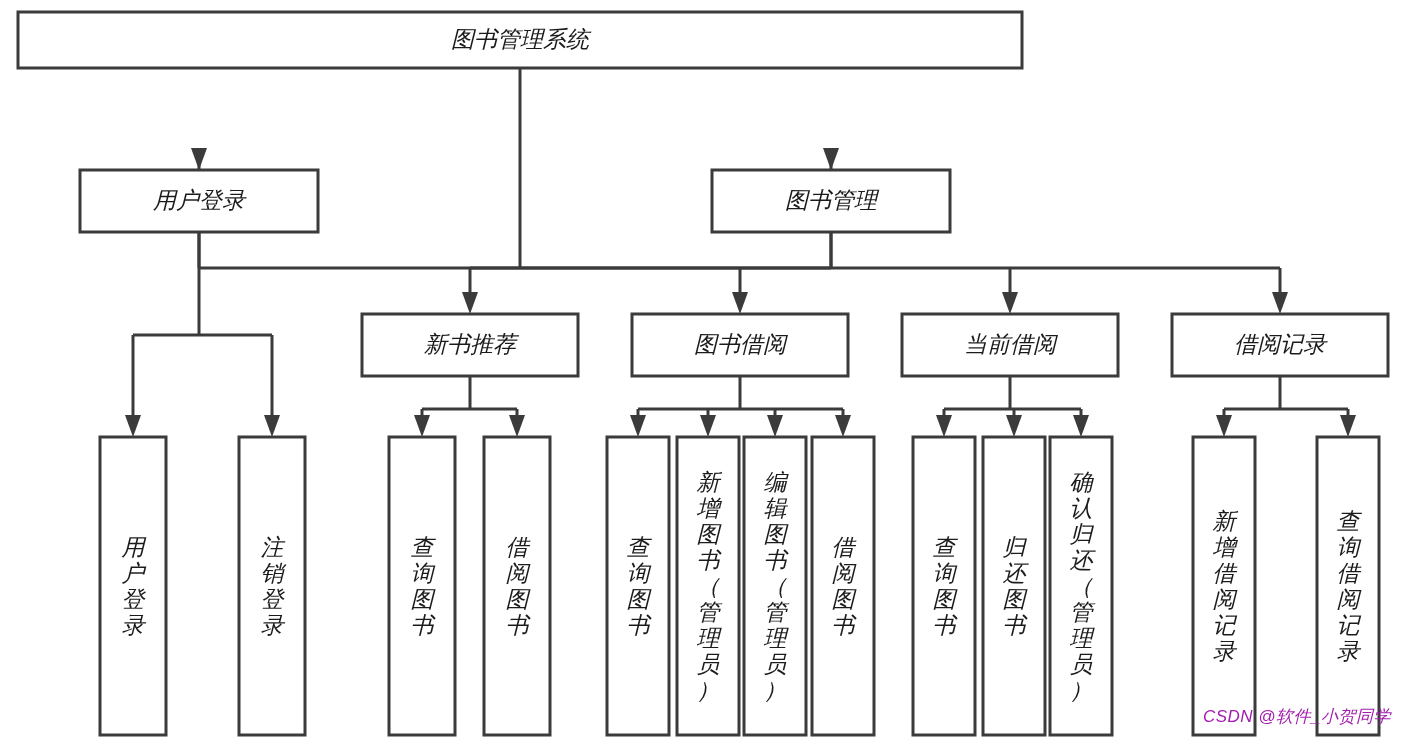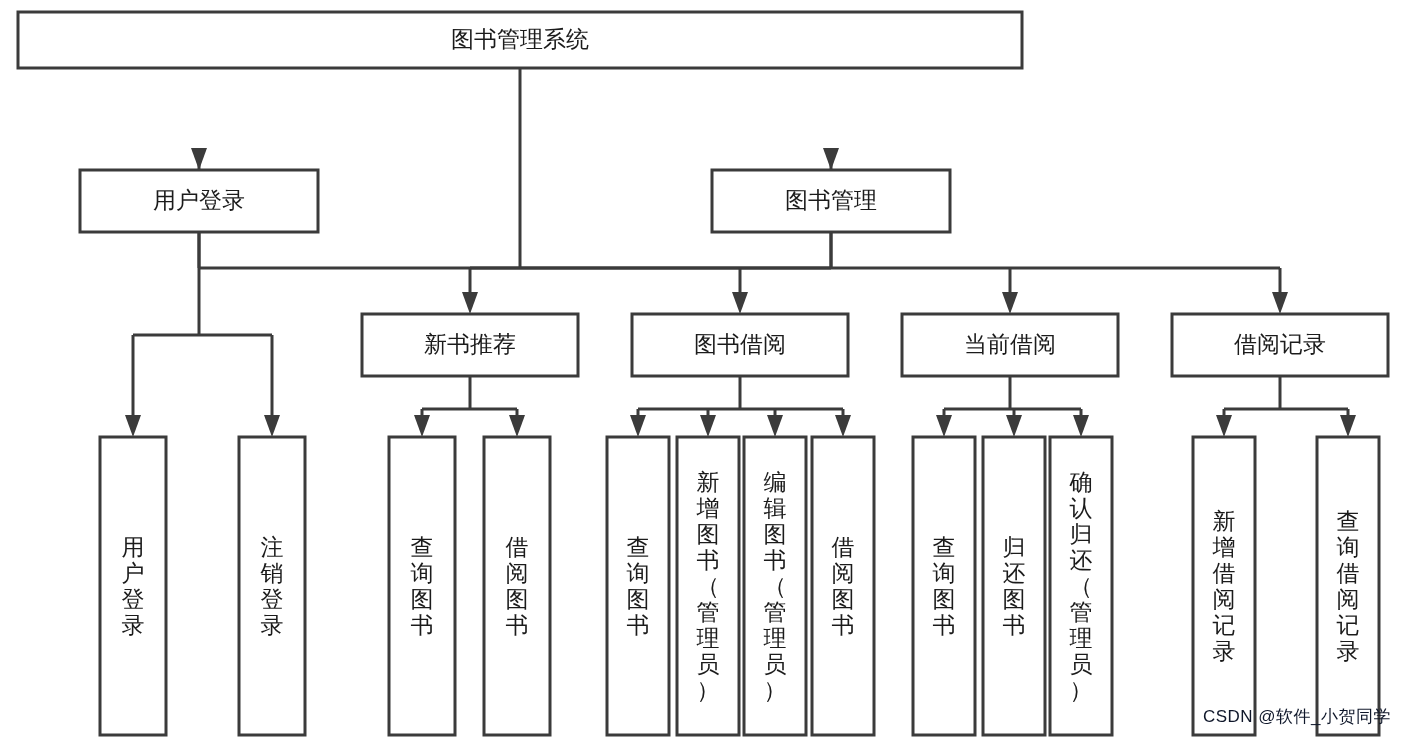--- a/index.html
+++ b/index.html
@@ -11,20 +11,21 @@
     width: 1405px;
     height: 747px;
     font-family: "Liberation Sans", "DejaVu Sans", sans-serif;
     overflow: hidden;
     position: relative;
   }
   #diagram-root {
     position: relative;
     width: 1405px;
     height: 734px;
+    font-style: italic;
   }
   svg.flow {
     position: absolute;
     top: 0;
     left: 0;
     width: 1405px;
     height: 747px;
   }
   .node-box {
     fill: #ffffff;
@@ -53,21 +54,21 @@
     font-size: 23px;
     fill: #1b1b1b;
     text-anchor: middle;
   }
   .watermark {
     position: absolute;
     right: 14px;
     bottom: 6px;
     font-family: "Liberation Sans", "DejaVu Sans", sans-serif;
     font-size: 17px;
-    color: #0f172a;
+    color: #a21caf;
     letter-spacing: 0.5px;
     white-space: nowrap;
     pointer-events: none;
   }
 </style>
 </head>
 <body>
 
 <div id="diagram-root">
   <svg class="flow" viewBox="0 0 1405 747">

